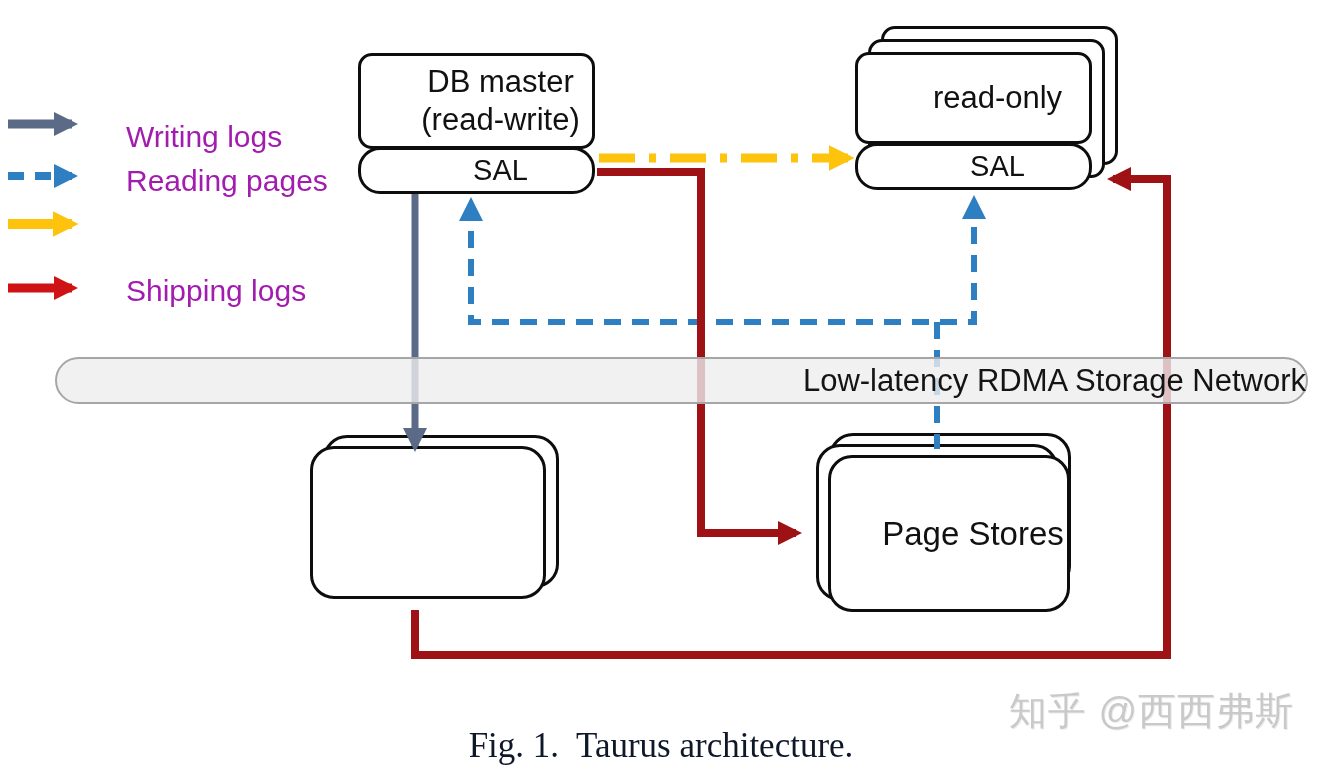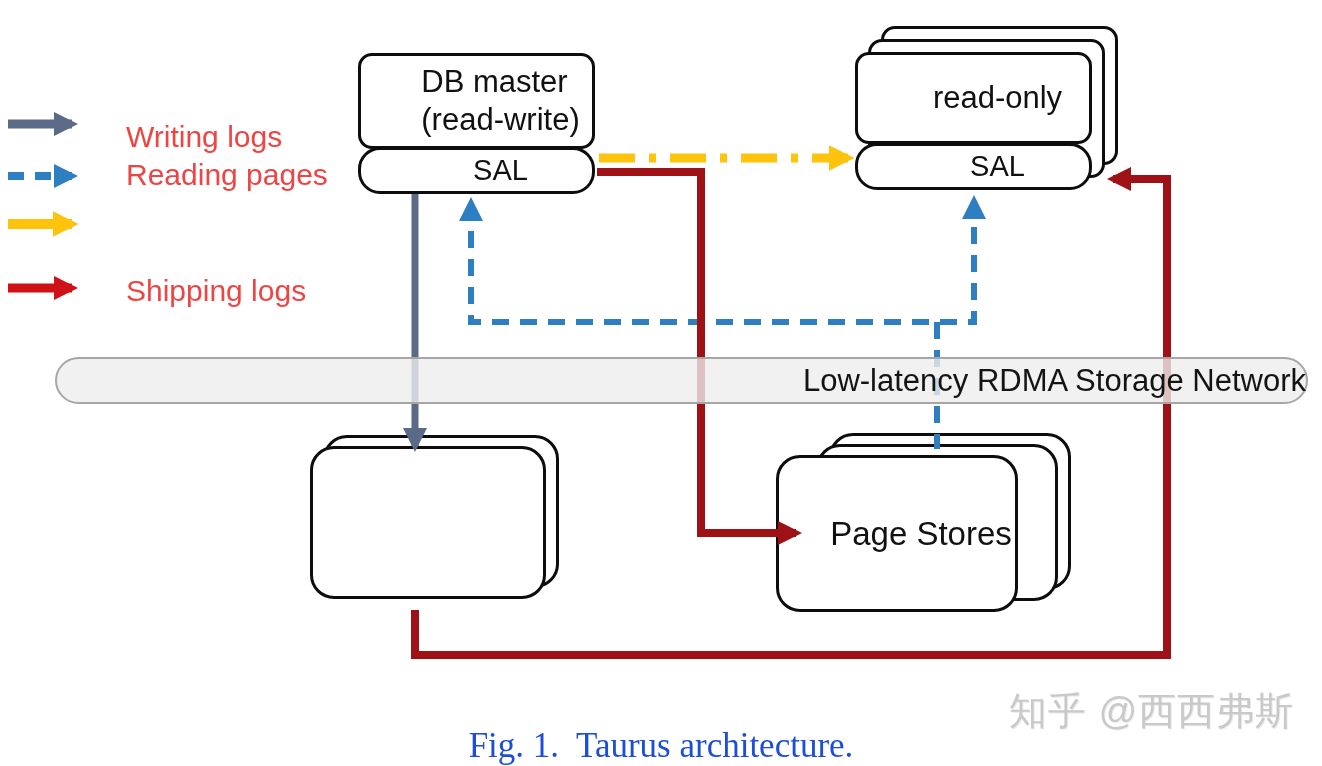--- a/index.html
+++ b/index.html
@@ -4,60 +4,60 @@
 <style>
   html,body { margin:0; padding:0; background:#ffffff; }
   .stage {
     position:relative; width:1322px; height:766px; background:#ffffff;
     font-family:"Liberation Sans", sans-serif; overflow:hidden;
   }
   
   .box {
     position:absolute; background:#ffffff; border:3.5px solid #0d0d0d;
     box-sizing:border-box; display:flex; align-items:center; justify-content:center;
-    text-align:left; color:#111;padding-left:48px;
+    text-align:center; color:#111;padding-left:48px;
   }
   .r14 { border-radius:14px; }
   .r10 { border-radius:22px; }
   .r24 { border-radius:24px; }
   .z1 { z-index:1; }
   
   .master-main  { left:358px; top:53px;  width:237px; height:96px; font-size:31px; line-height:38px; }
   .master-sal   { left:358px; top:147px; width:237px; height:47px; font-size:29px; }
   .replica-back2{ left:881px; top:26px;  width:237px; height:139px; }
   .replica-back1{ left:868px; top:39px;  width:237px; height:139px; }
   .replica-main { left:855px; top:52px;  width:237px; height:92px; font-size:31px; line-height:38px; }
   .replica-sal  { left:855px; top:143px; width:237px; height:47px; font-size:29px; }
   
   .log-back2  { left:323px; top:435px; width:236px; height:153px; }
   .log-back1  { left:310px; top:446px; width:236px; height:153px; }
   .log-front  { left:297px; top:457px; width:236px; height:153px; font-size:33px; }
   .page-back2 { left:829px; top:433px; width:242px; height:157px; }
   .page-back1 { left:816px; top:444px; width:242px; height:157px; }
-  .page-front { left:776px; top:455px; width:242px; height:157px; font-size:33px; }
+  .page-front { left:828px; top:455px; width:242px; height:157px; font-size:33px; }
   
   .rdma-bar {
     position:absolute; left:55px; top:357px; width:1253px; height:47px;
     border:2.5px solid #a6a6a6; border-radius:24px;
     background:rgba(238,238,238,0.80); box-sizing:border-box;
     display:flex; align-items:center; justify-content:flex-end;
     font-size:31px; color:#141414; z-index:3;
   }
   
   .wires { position:absolute; left:0; top:0; z-index:2; pointer-events:none; }
   
   .legend-label {
     position:absolute; left:126px; height:38px; display:flex; align-items:center;
-    font-size:30px; color:#ef4444; z-index:4; white-space:nowrap;
+    font-size:30px; color:#a21caf; z-index:4; white-space:nowrap;
   }
-  .ll-0 { top:118px; } .ll-1 { top:156px; } .ll-2 { top:218px; } .ll-3 { top:272px; }
+  .ll-0 { top:118px; } .ll-1 { top:162px; } .ll-2 { top:218px; } .ll-3 { top:272px; }
   
   .caption {
     position:absolute; left:0; right:0; top:726px; text-align:center;
-    font-family:"Liberation Serif", serif; font-size:35px; color:#1d4ed8;
+    font-family:"Liberation Serif", serif; font-size:35px; color:#0f172a;
     white-space:pre; z-index:4;
   }
   .watermark {
     position:absolute; right:28px; top:686px; font-size:38px; color:#c9c9c9;
     letter-spacing:1px; text-shadow:1px 1px 0 #ececec; z-index:4; white-space:nowrap;
   }
 </style>
 </head>
 <body>
 

